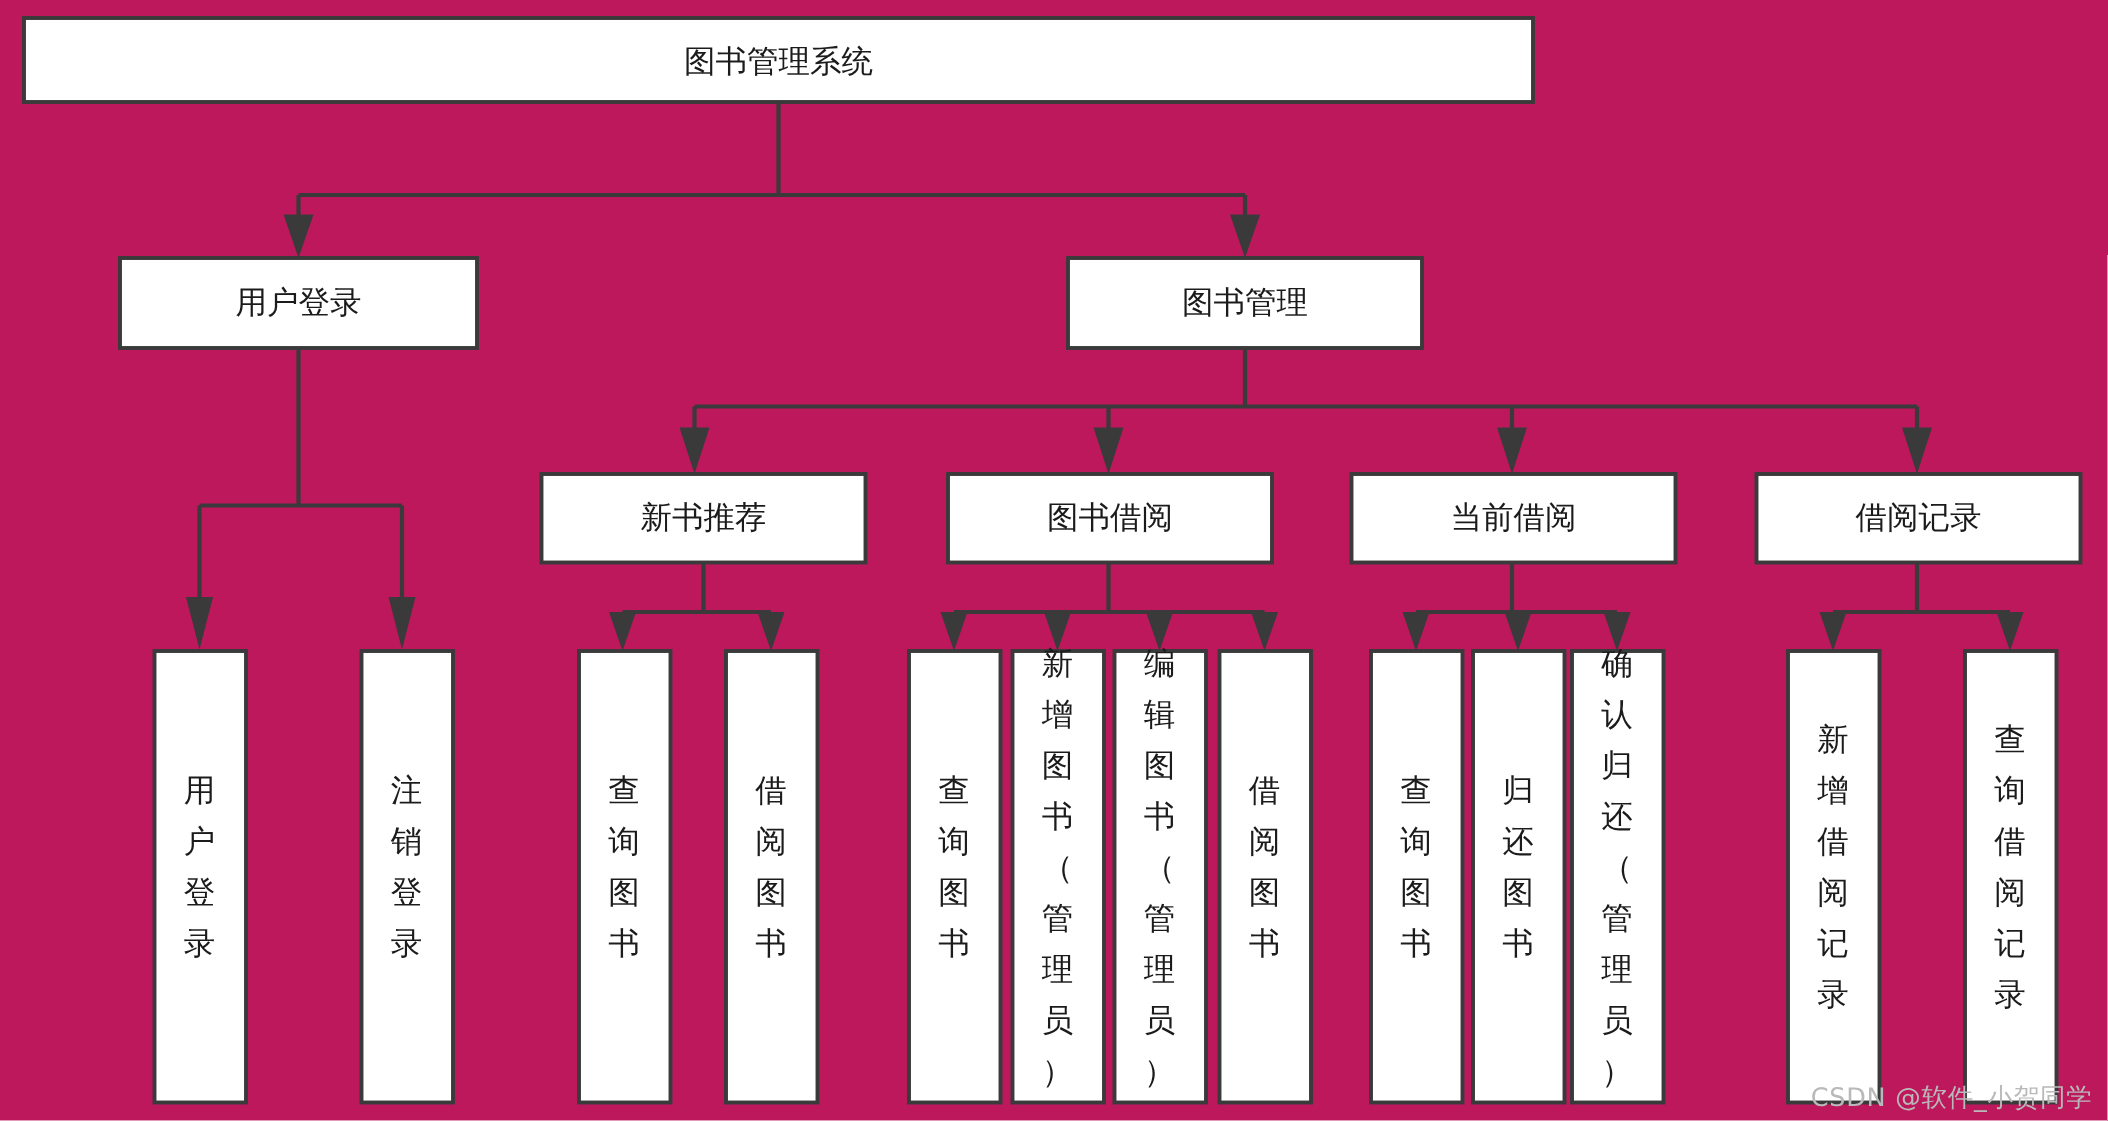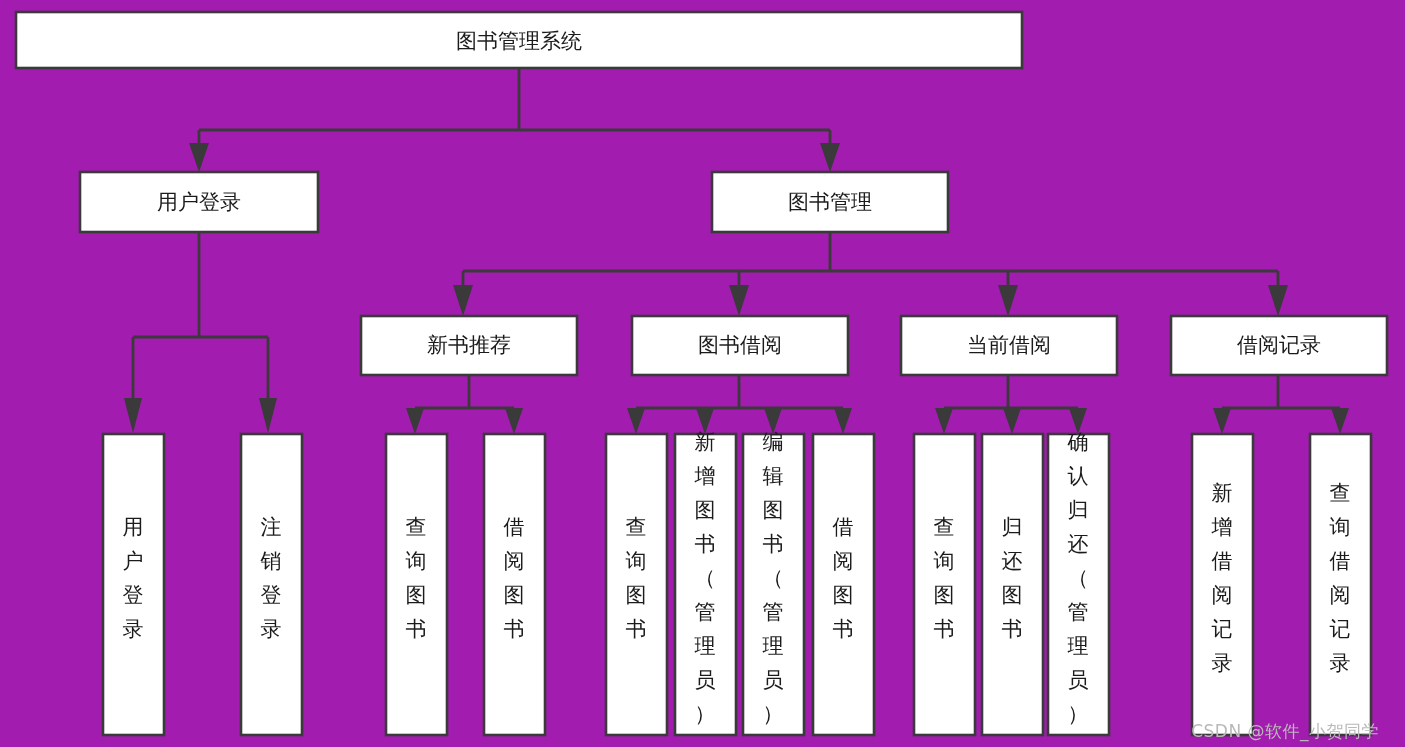--- a/index.html
+++ b/index.html
@@ -8,21 +8,21 @@
     padding: 0;
     background: #ffffff;
   }
   body {
     font-family: "DejaVu Sans", "Liberation Sans", sans-serif;
   }
   #diagram-root {
     position: relative;
     width: 1405px;
     height: 747px;
-    background: #a21caf;
+    background: #be185d;
     overflow: hidden;
   }
   svg#tree-svg {
     position: absolute;
     left: 0;
     top: 0;
     width: 1405px;
     height: 747px;
     display: block;
   }
@@ -54,21 +54,21 @@
     dominant-baseline: middle;
   }
   .node-label-v {
     font-family: "DejaVu Sans", "Liberation Sans", sans-serif;
     font-size: 21px;
     fill: #1b1b1b;
     text-anchor: middle;
   }
   .watermark {
     position: absolute;
-    right: 26px;
+    right: 10px;
     bottom: 4px;
     font-family: "DejaVu Sans", "Liberation Sans", sans-serif;
     font-size: 17px;
     color: #b9b9b9;
     white-space: nowrap;
     letter-spacing: 0.5px;
     user-select: none;
   }
 </style>
 </head>

